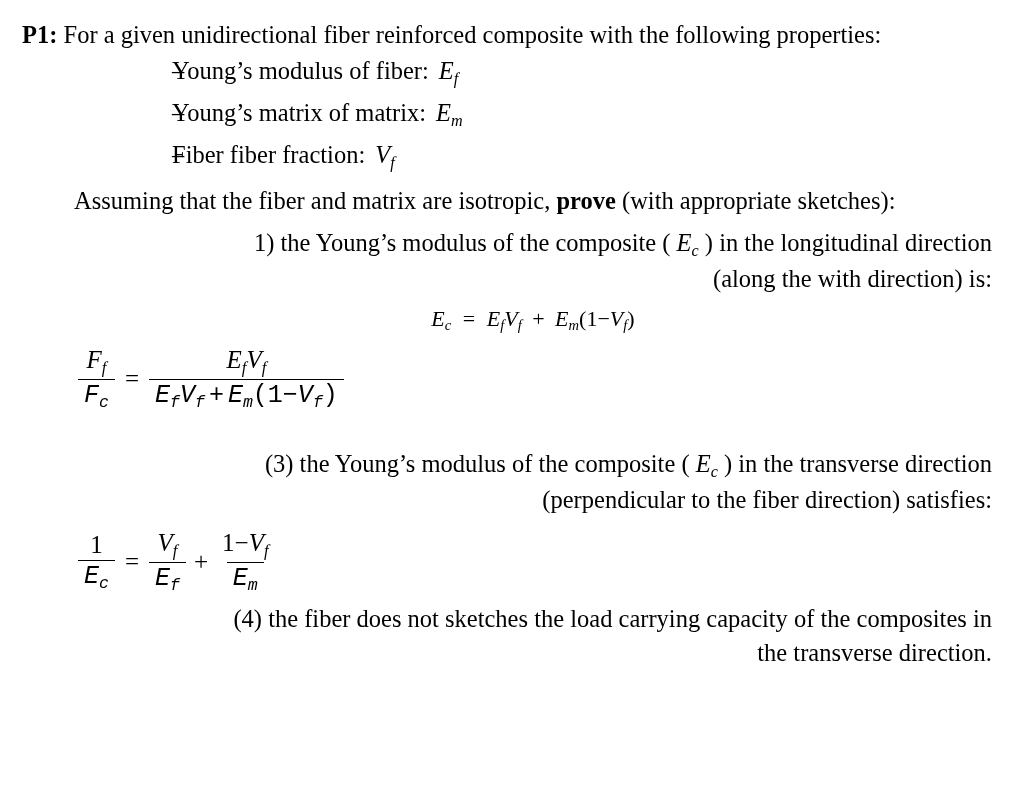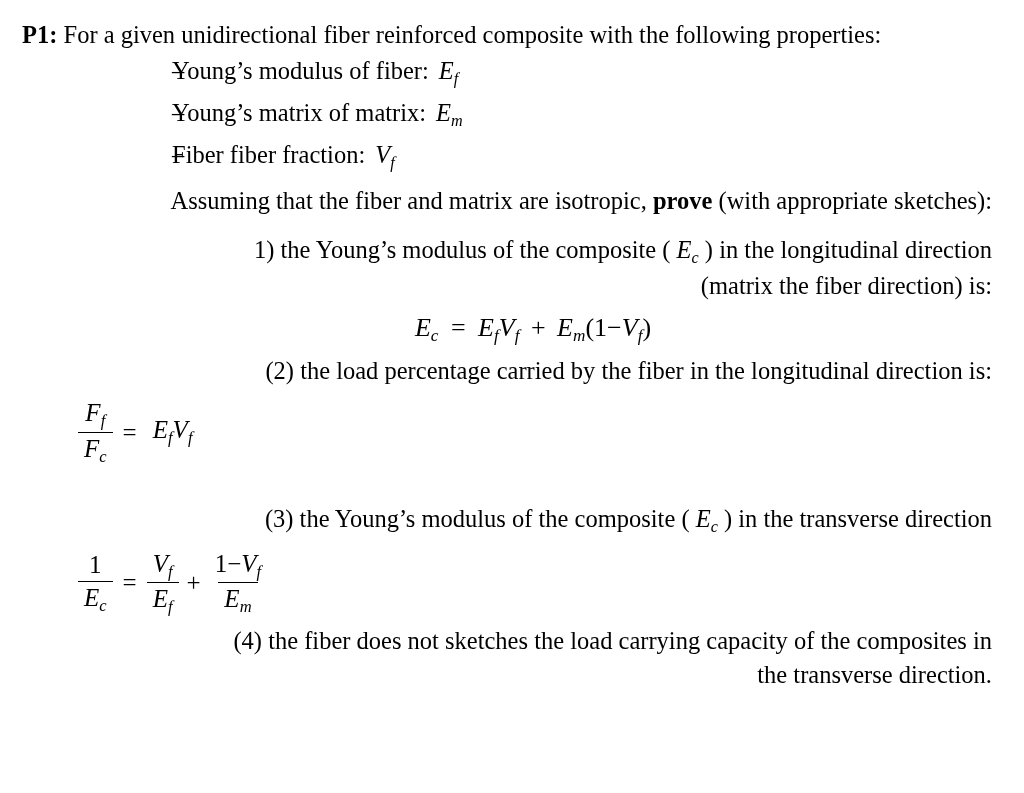--- a/index.html
+++ b/index.html
@@ -52,22 +52,21 @@
     white-space: nowrap;
   }
 
   .indent-block {
     margin-left: 52px;
     margin-right: 10px;
   }
   .body-para {
     font-size: 24.5px;
     line-height: 1.38;
-    margin: 10px 0 15px 0;
-    text-align: right;
+    margin: 10px 0 8px 0;
   }
   .item {
     font-size: 24.5px;
     line-height: 1.38;
     margin: 8px 0 0 0;
     text-indent: 0;
     text-align: right;
   }
   .item .cont {
     display: block;
@@ -84,21 +83,21 @@
   .math .sub {
     font-size: 0.66em;
     vertical-align: -0.28em;
     font-style: italic;
   }
   .math .op {
     font-style: normal;
   }
   .eq-line {
     text-align: center;
-    font-size: 26px;
+    font-size: 22px;
     margin: 10px 0 4px 0;
   }
   .eq-center {
     display: flex;
     justify-content: flex-start;
     align-items: center;
     margin: 12px 0 6px 0;
   }
   .frac {
     display: inline-flex;
@@ -109,20 +108,21 @@
     margin: 0 4px;
   }
   .frac .num {
     padding: 0 6px 2px 6px;
     line-height: 1.1;
   }
   .frac .den {
     border-top: 1.6px solid #000;
     padding: 2px 6px 0 6px;
     line-height: 1.1;
+    font-family: Liberation Mono, monospace;
   }
   .eqsign {
     font-size: 25px;
     font-style: normal;
     margin: 0 6px;
     align-self: center;
   }
   .plus {
     font-size: 25px;
     font-style: normal;
@@ -155,50 +155,49 @@
       <span class="math" style="margin-left:10px;"><span>V</span><span class="sub">f</span></span>
     </li>
   </ul>
 
   <div class="indent-block">
 
     <p class="body-para"><span>Assuming that the fiber and matrix are isotropic, </span><span class="bold">prove</span><span> (with appropriate sketches):</span></p>
 
     <p class="item">
       <span>1)</span><span> the Young’s modulus of the composite ( </span><span class="math"><span>E</span><span class="sub">c</span></span><span> ) in the longitudinal direction</span>
-      <span class="cont">(matrix the fiber direction) is:</span>
+      <span class="cont">(along the with direction) is:</span>
     </p>
 
     <div class="eq-line math">
       <span>E</span><span class="sub">c</span>
       <span class="op" style="margin:0 6px;">=</span>
       <span>E</span><span class="sub">f</span><span>V</span><span class="sub">f</span>
       <span class="op" style="margin:0 5px;">+</span>
       <span>E</span><span class="sub">m</span><span class="op">(</span><span class="op">1</span><span class="op">−</span><span>V</span><span class="sub">f</span><span class="op">)</span>
     </div>
 
-    <p class="item">
-      <span>(2)</span><span> the load percentage carried by the fiber in the longitudinal direction is:</span>
-    </p>
 
     <div class="eq-center">
       <span class="frac math">
         <span class="num"><span>F</span><span class="sub">f</span></span>
         <span class="den"><span>F</span><span class="sub">c</span></span>
       </span>
       <span class="eqsign">=</span>
       <span class="frac math">
         <span class="num"><span>E</span><span class="sub">f</span><span>V</span><span class="sub">f</span></span>
+        <span class="den"><span>E</span><span class="sub">f</span><span>V</span><span class="sub">f</span><span class="op" style="margin:0 4px;">+</span><span>E</span><span class="sub">m</span><span class="op">(</span><span class="op">1</span><span class="op">−</span><span>V</span><span class="sub">f</span><span class="op">)</span></span>
       </span>
     </div>
 
     <div class="spacer-sm"></div>
 
     <p class="item">
       <span>(3)</span><span> the Young’s modulus of the composite ( </span><span class="math"><span>E</span><span class="sub">c</span></span><span> ) in the transverse direction</span>
+      <span class="cont">(perpendicular to the fiber direction) satisfies:</span>
     </p>
 
     <div class="eq-center">
       <span class="frac math">
         <span class="num op">1</span>
         <span class="den"><span>E</span><span class="sub">c</span></span>
       </span>
       <span class="eqsign">=</span>
       <span class="frac math">
         <span class="num"><span>V</span><span class="sub">f</span></span>

